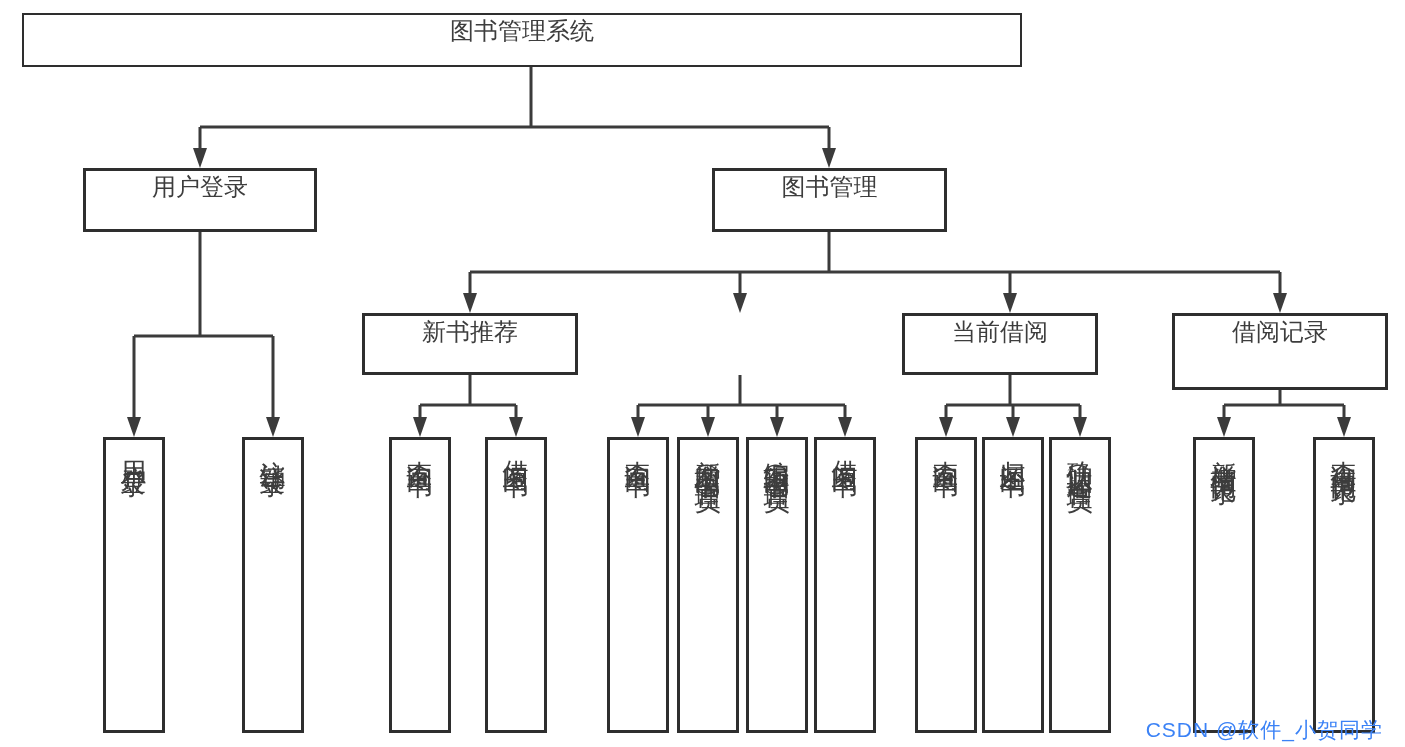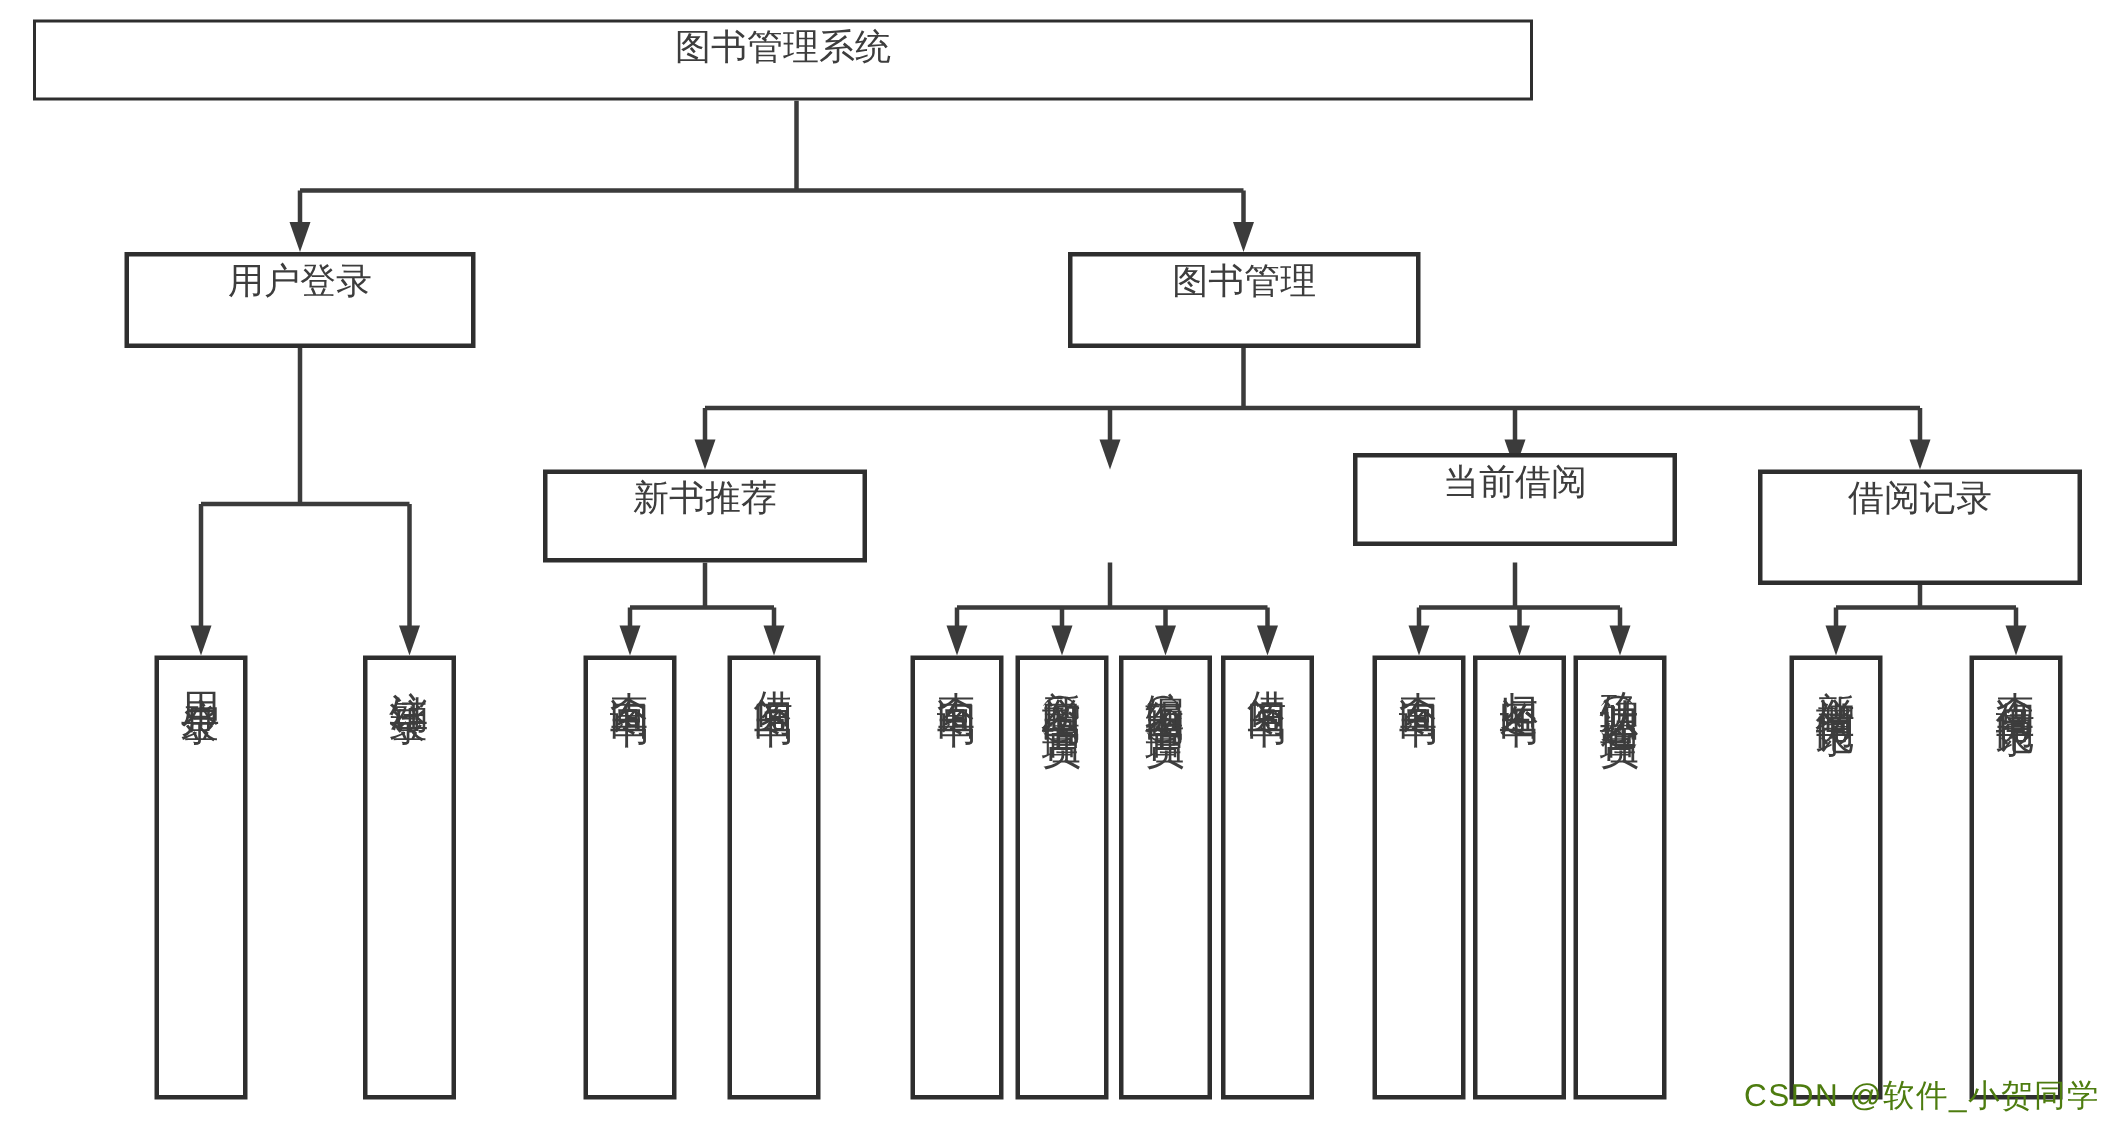--- a/index.html
+++ b/index.html
@@ -39,24 +39,24 @@
   .leaf .vtext {
     writing-mode: vertical-rl;
     text-orientation: mixed;
     font-size: 26px;
     letter-spacing: 4px;
     line-height: 1;
     color: #3d3d3d;
   }
   .watermark {
     position: absolute;
-    right: 5px;
+    right: 22px;
     bottom: 3px;
     font-size: 21px;
-    color: #4d7c0f;
+    color: #3b82f6;
     letter-spacing: 1px;
     z-index: 20;
     pointer-events: none;
   }
 </style>
 </head>
 <body>
 
 <div class="canvas">
 
@@ -102,21 +102,21 @@
   <div class="box" style="left:83px;top:168px;width:234px;height:64px">
     <span>用户登录</span>
   </div>
   <div class="box" style="left:362px;top:313px;width:216px;height:62px">
     <span>新书推荐</span>
   </div>
 
   <div class="box" style="left:712px;top:168px;width:235px;height:64px">
     <span>图书管理</span>
   </div>
-  <div class="box" style="left:902px;top:302px;width:216px;height:62px">
+  <div class="box" style="left:902px;top:313px;width:196px;height:62px">
     <span>当前借阅</span>
   </div>
   <div class="box" style="left:1172px;top:313px;width:216px;height:77px">
     <span>借阅记录</span>
   </div>
 
   <div class="box leaf" style="left:103px;top:437px;width:62px;height:296px">
     <span class="vtext">用户登录</span>
   </div>
   <div class="box leaf" style="left:242px;top:437px;width:62px;height:296px">

